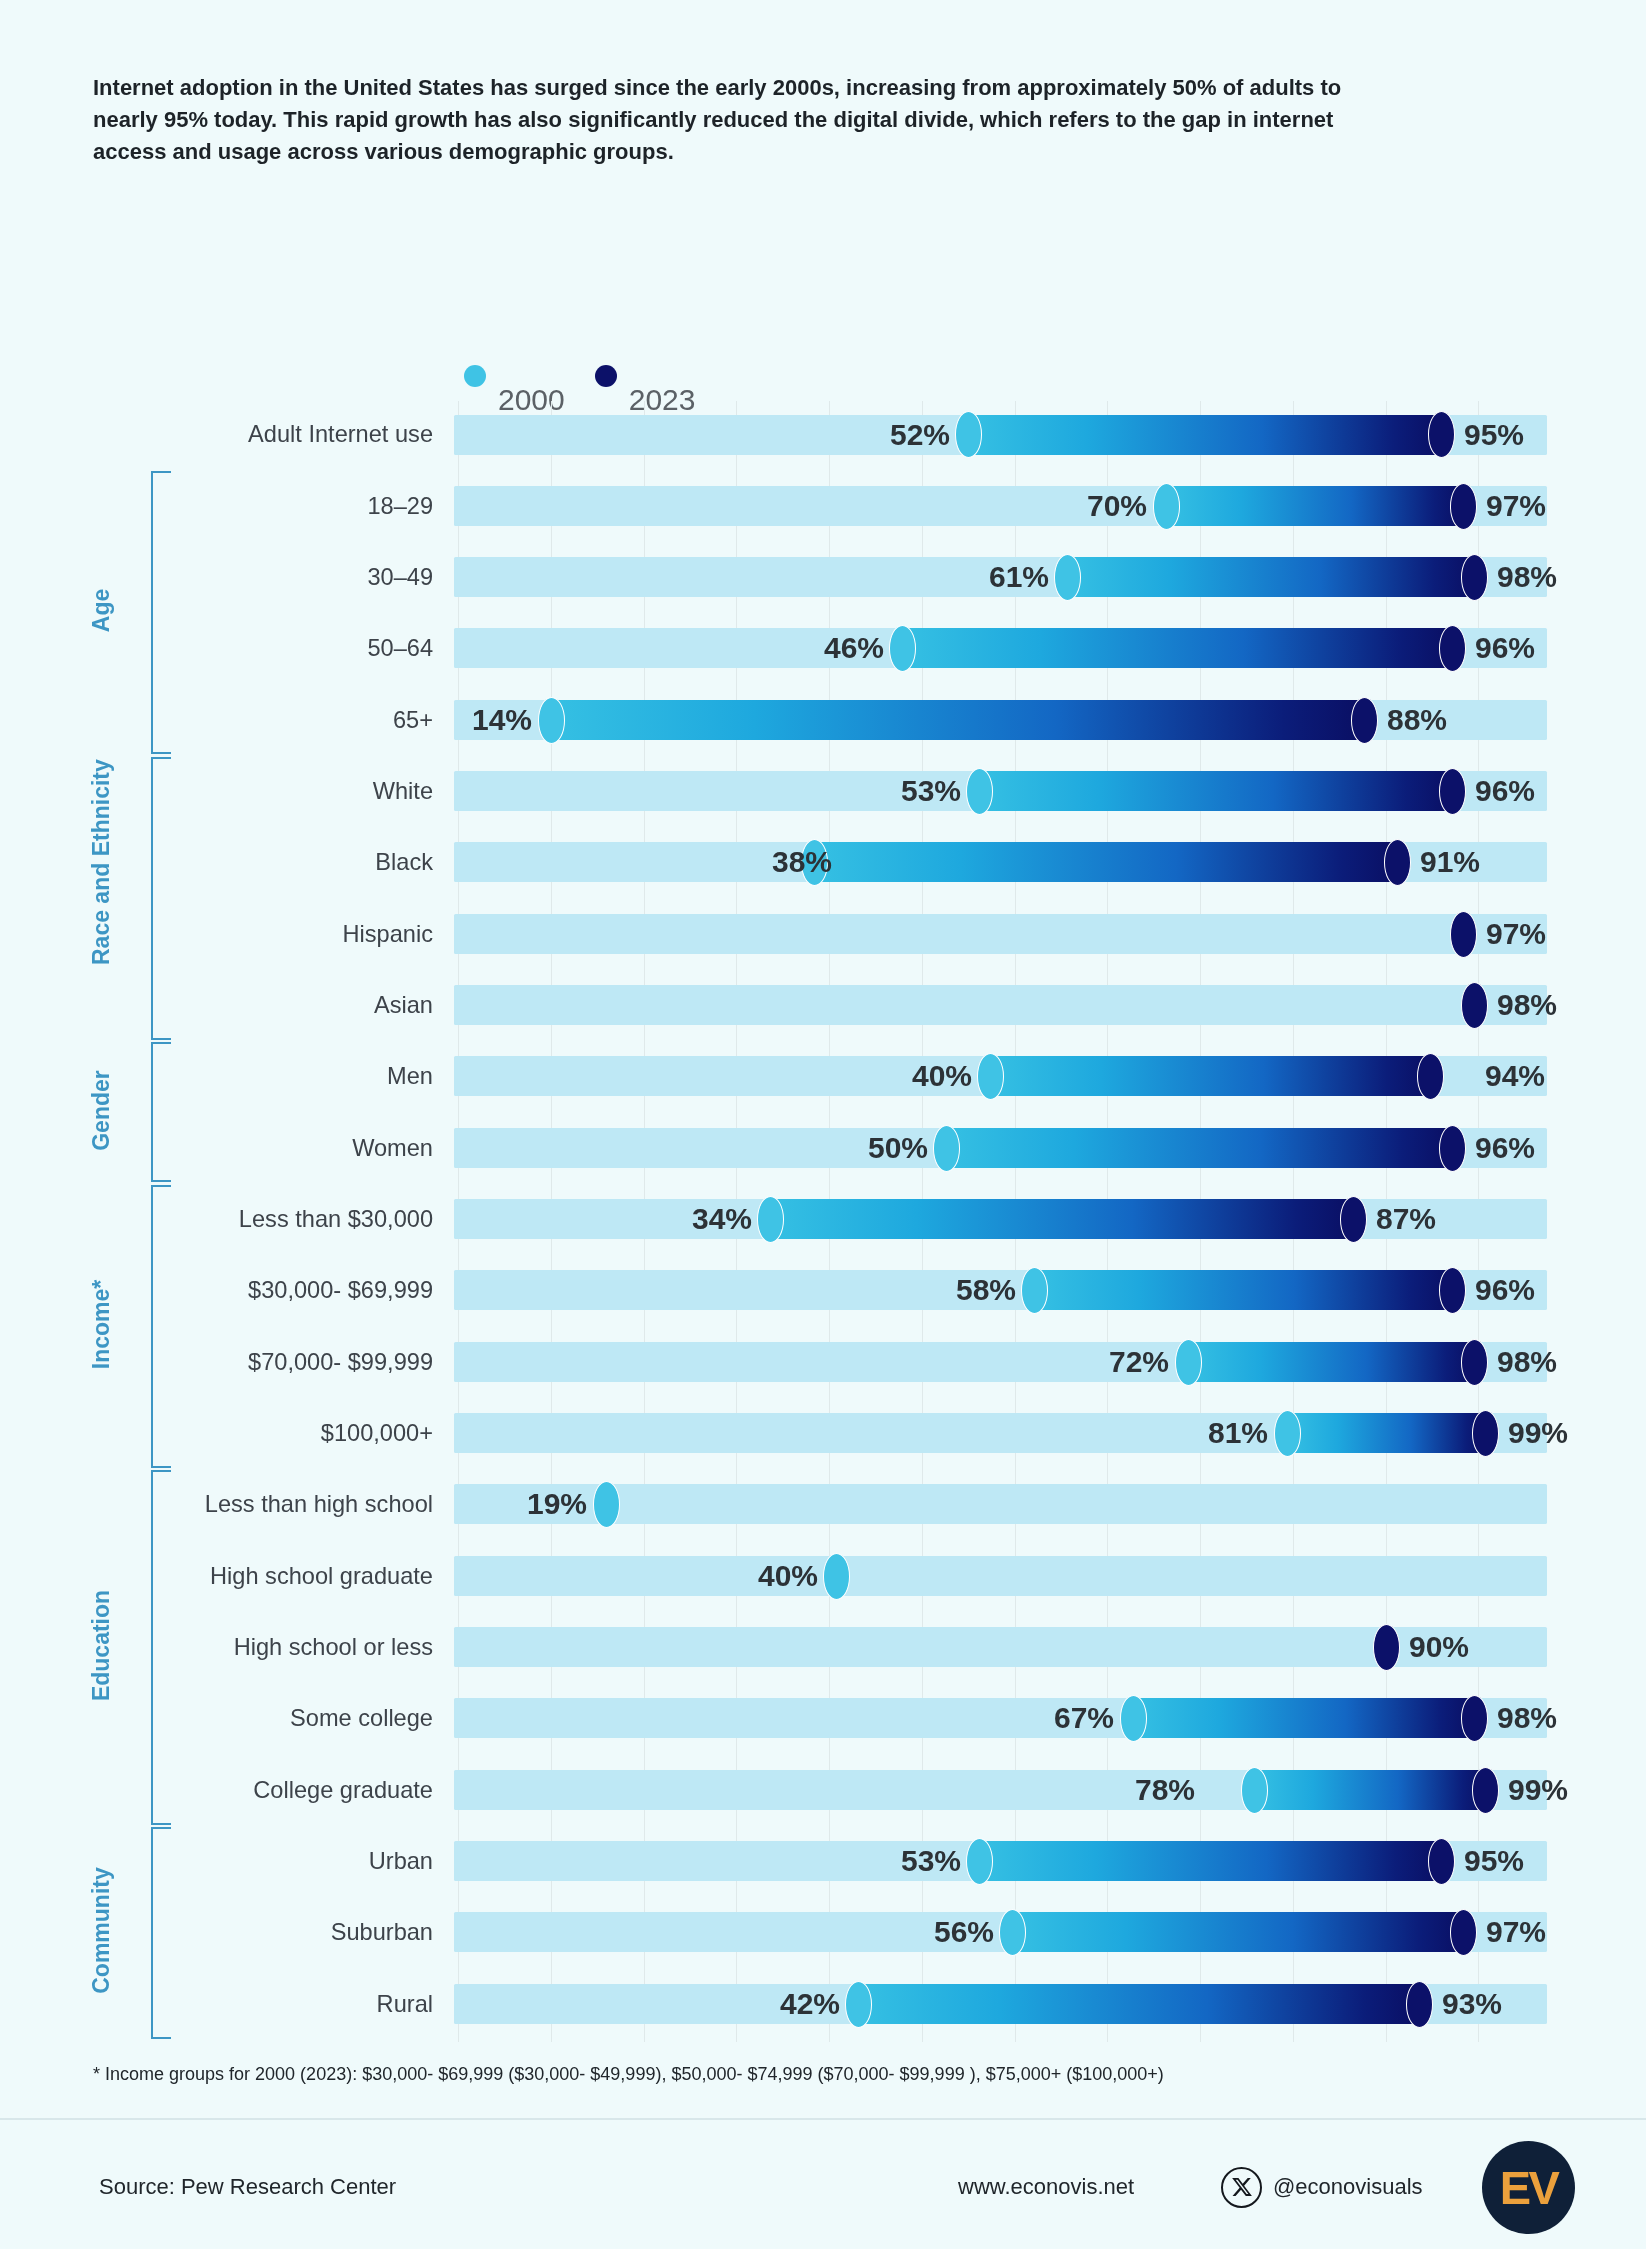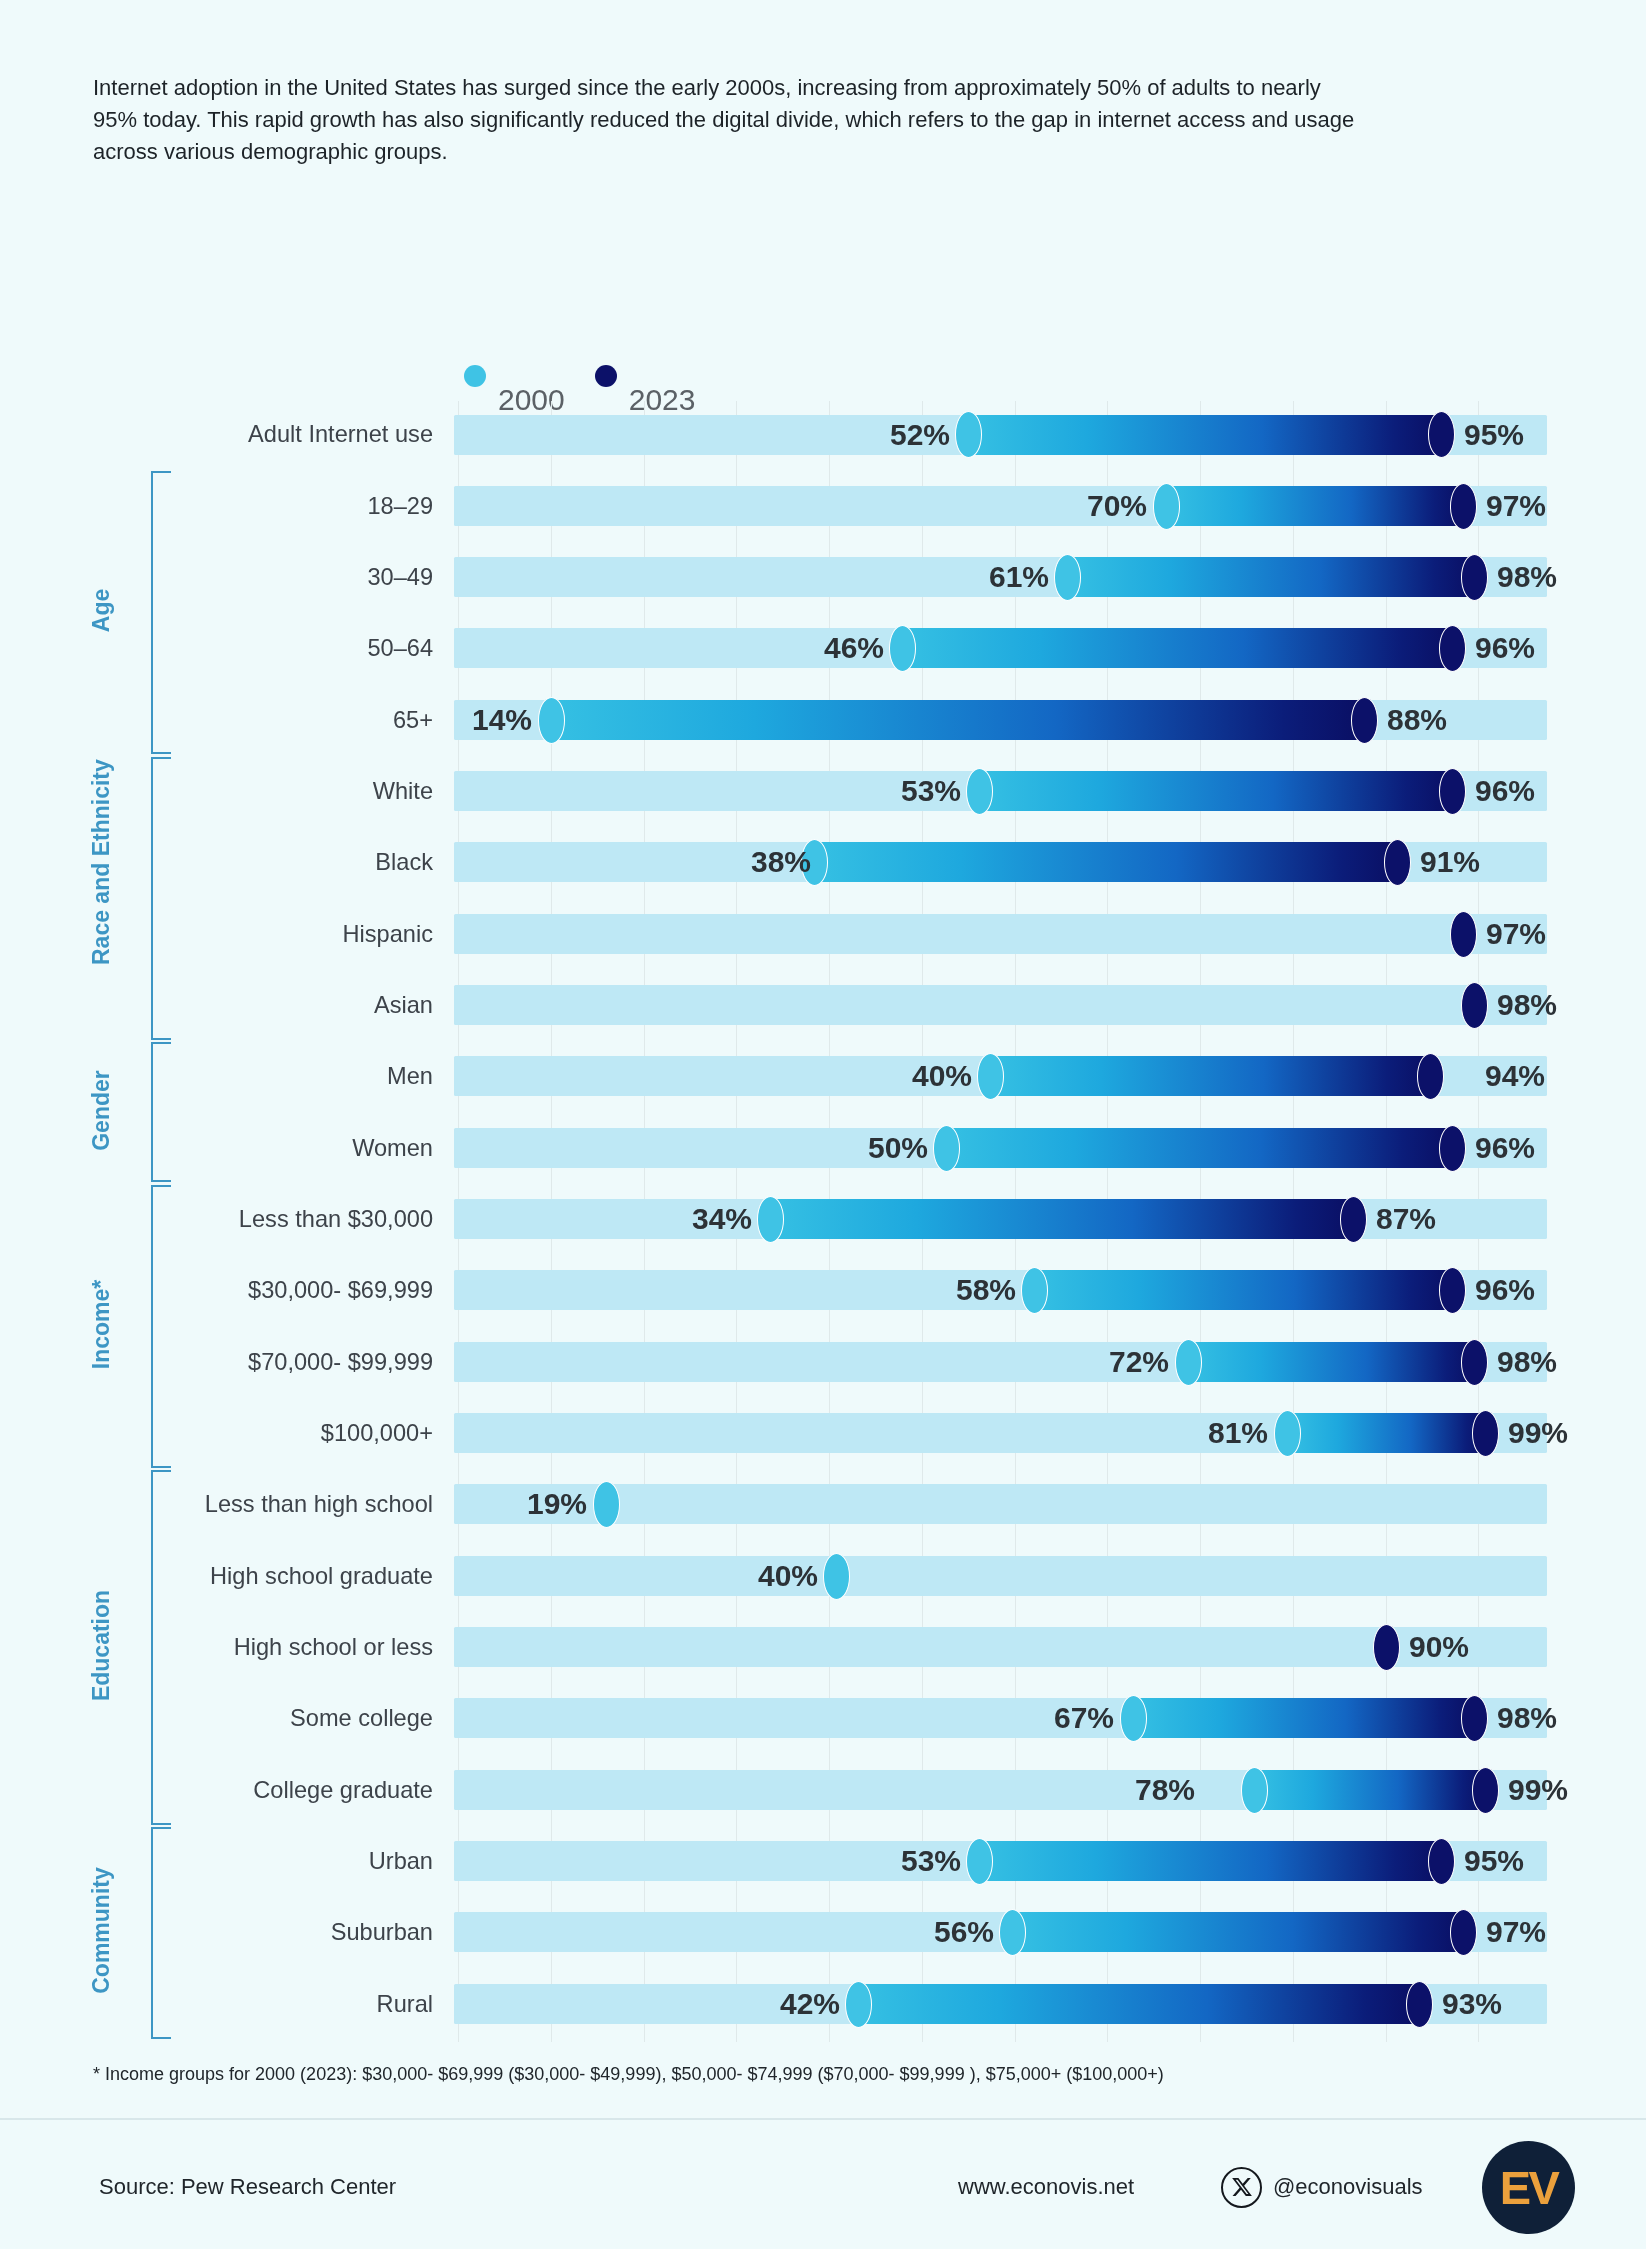--- a/index.html
+++ b/index.html
@@ -13,21 +13,21 @@
   }
 
   
   #header { padding:49px 93px 0 93px; }
   #title {
     font-size:59px; font-weight:bold; letter-spacing:-0.5px;
     color:#12161a; line-height:1.05; font-stretch:condensed;
   }
   #subtitle {
     margin-top:23px; font-size:22px; line-height:1.45;
-    color:#1d2328; max-width:1262px; font-weight:400;
+    color:#1d2328; max-width:1262px; font-weight:700;
   }
 
   
   #legend {
     position:absolute; left:464px; top:335px;
     display:flex; align-items:center; gap:30px;
   }
   .lg-item { display:flex; align-items:center; gap:12px; }
   .lg-dot { width:22px; height:22px; border-radius:50%; display:block; }
   .lg-label { font-size:30px; color:#5b6166; font-weight:500;margin-top:48px; }
@@ -196,21 +196,21 @@
         <div class="dot d2000" style="left: 966px;"></div>
         <div class="val left" style="left: 816px; width: 145px;">53%</div>
         <div class="dot d2023" style="left: 1439px;"></div>
         <div class="val right" style="left: 1475px; width: 143px;">96%</div>
       </div>
       <div class="row" style="top: 431px;">
         <div class="row-label">Black</div>
         <div class="track"></div>
         <div class="fill" style="left: 815px; width: 583px;"></div>
         <div class="dot d2000" style="left: 801px;"></div>
-        <div class="val left" style="left: 666px; width: 145px;">38%</div>
+        <div class="val left" style="left: 687px; width: 145px;">38%</div>
         <div class="dot d2023" style="left: 1384px;"></div>
         <div class="val right" style="left: 1420px; width: 143px;">91%</div>
       </div>
       <div class="row" style="top: 503px;">
         <div class="row-label">Hispanic</div>
         <div class="track"></div>
         <div class="dot d2023" style="left: 1450px;"></div>
         <div class="val right" style="left: 1486px; width: 143px;">97%</div>
       </div>
       <div class="row" style="top: 574px;">

